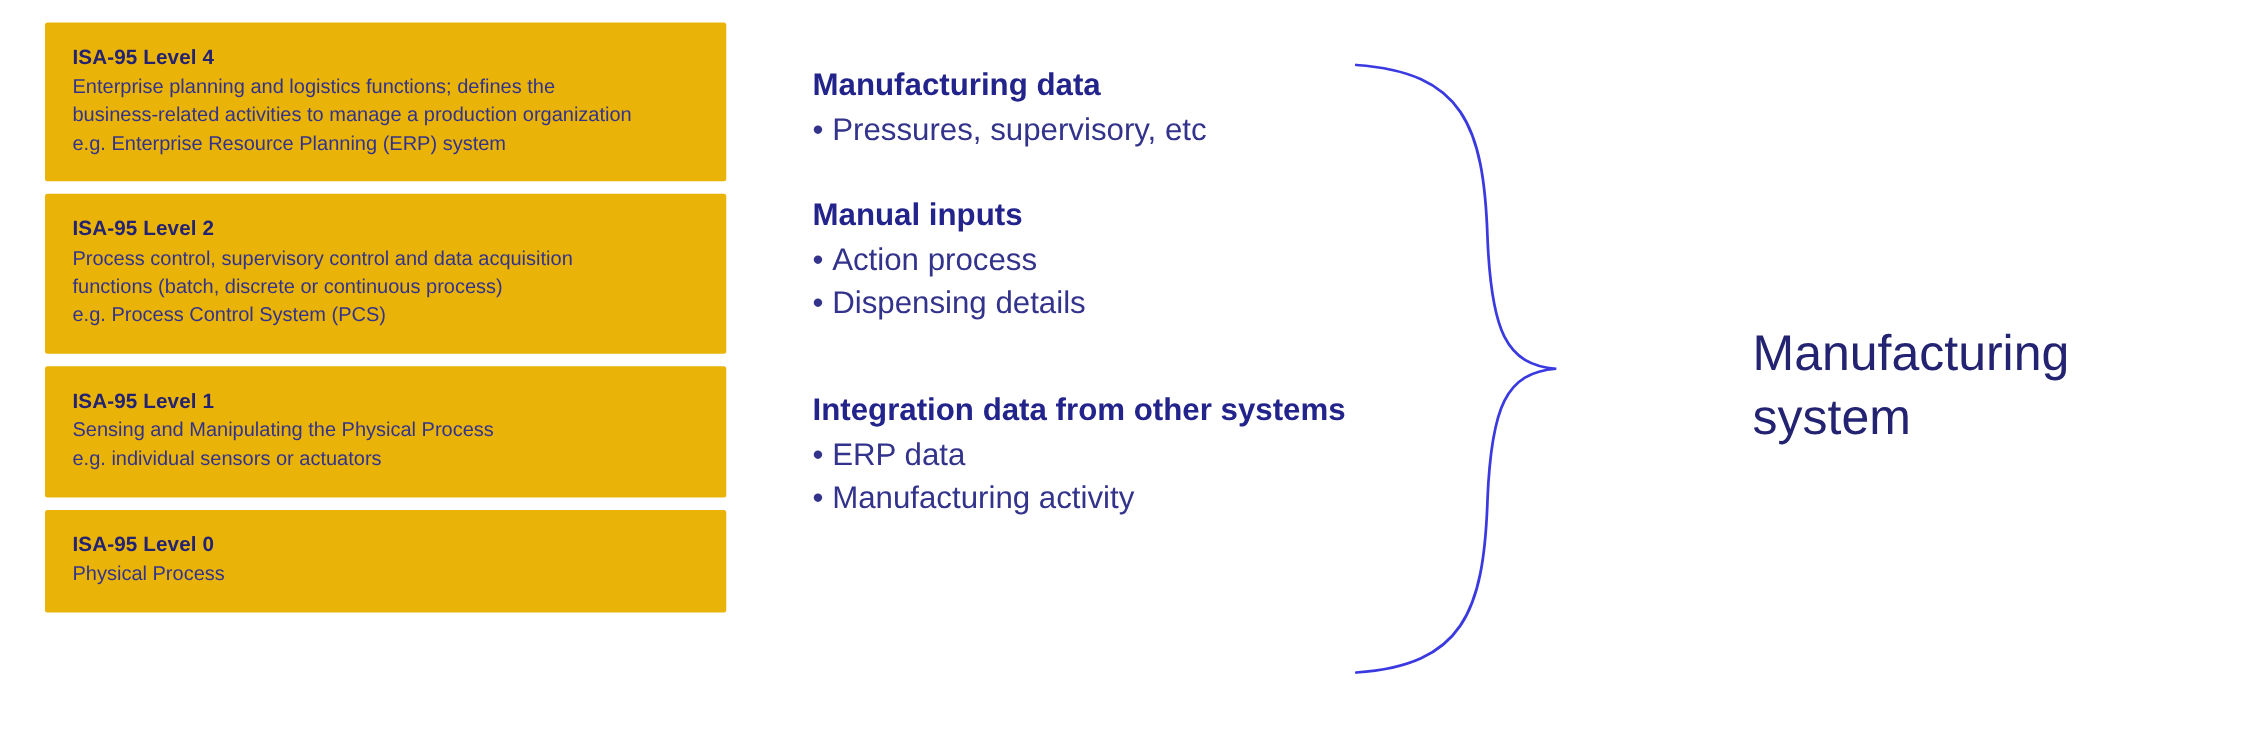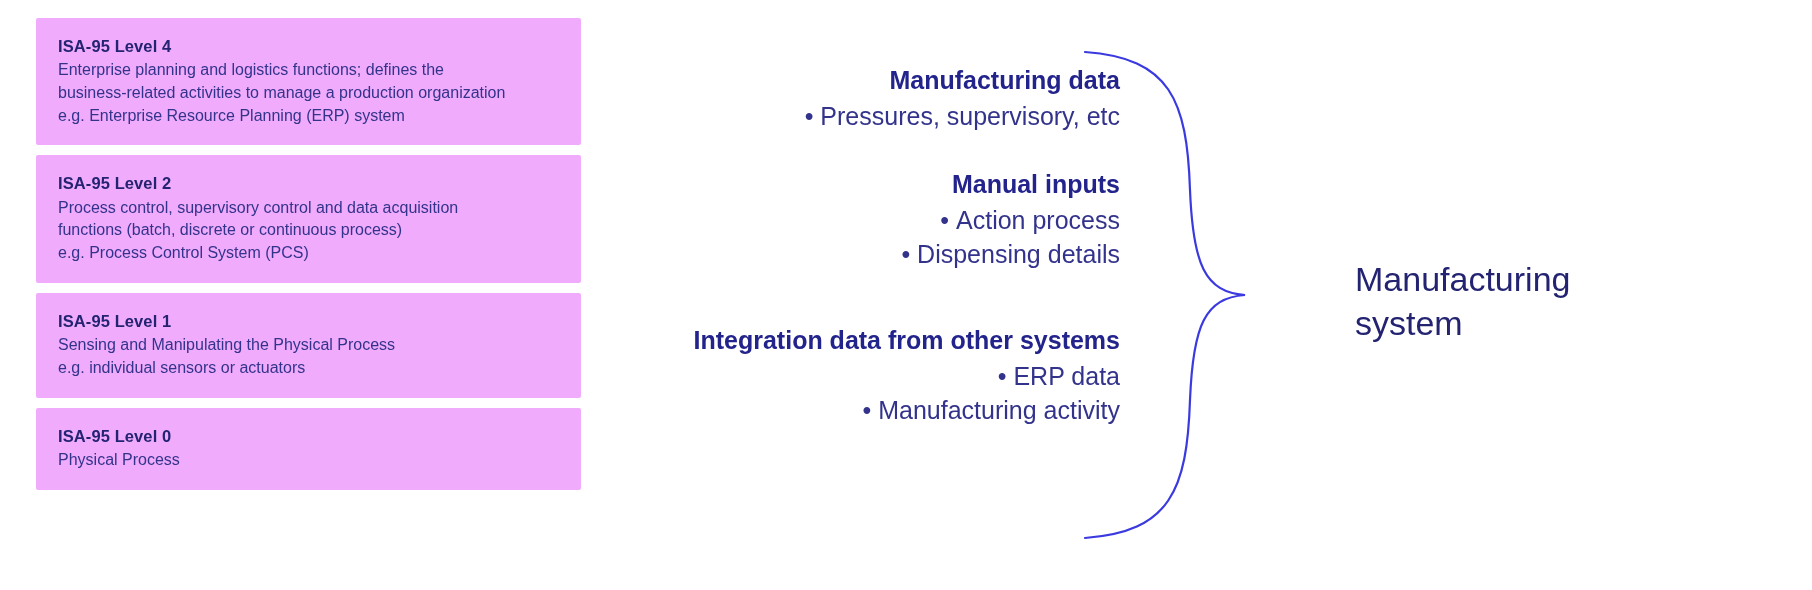--- a/index.html
+++ b/index.html
@@ -21,21 +21,21 @@
   }
 
   
   .levels-column {
     position: absolute;
     left: 36px;
     top: 18px;
     width: 545px;
   }
   .level-box {
-    background: #f0abfc;
+    background: #eab308;
     border-radius: 2px;
     padding: 17px 20px 18px 22px;
     margin-bottom: 10px;
     box-sizing: border-box;
   }
   .level-title {
     font-size: 16.5px;
     font-weight: bold;
     color: #232372;
     letter-spacing: 0.1px;
@@ -47,23 +47,22 @@
     font-weight: normal;
     color: #33338c;
     line-height: 1.42;
     white-space: pre-line;
   }
 
   
   .groups-column {
     position: absolute;
     left: 650px;
-    top: 64px;
+    top: 52px;
     width: 470px;
-    text-align: right;
   }
   .group {
     margin-bottom: 40px;
   }
   .group:last-child { margin-bottom: 0; }
   .group-title {
     font-size: 25px;
     font-weight: bold;
     color: #23238c;
     line-height: 1.28;
@@ -93,24 +92,24 @@
   
   .brace-svg {
     position: absolute;
     left: 1075px;
     top: 40px;
     width: 260px;
     height: 510px;
   }
   .system-label {
     position: absolute;
-    left: 1355px;
+    left: 1402px;
     top: 258px;
     width: 330px;
-    font-size: 34px;
+    font-size: 40px;
     color: #232372;
     line-height: 1.28;
     white-space: pre-line;
   }
 </style>
 </head>
 <body>
 
 <div id="canvas">
 

